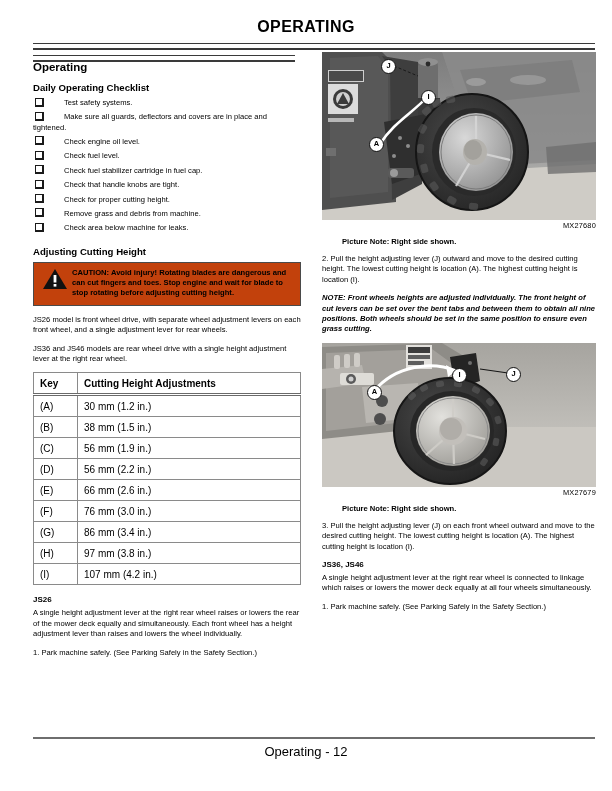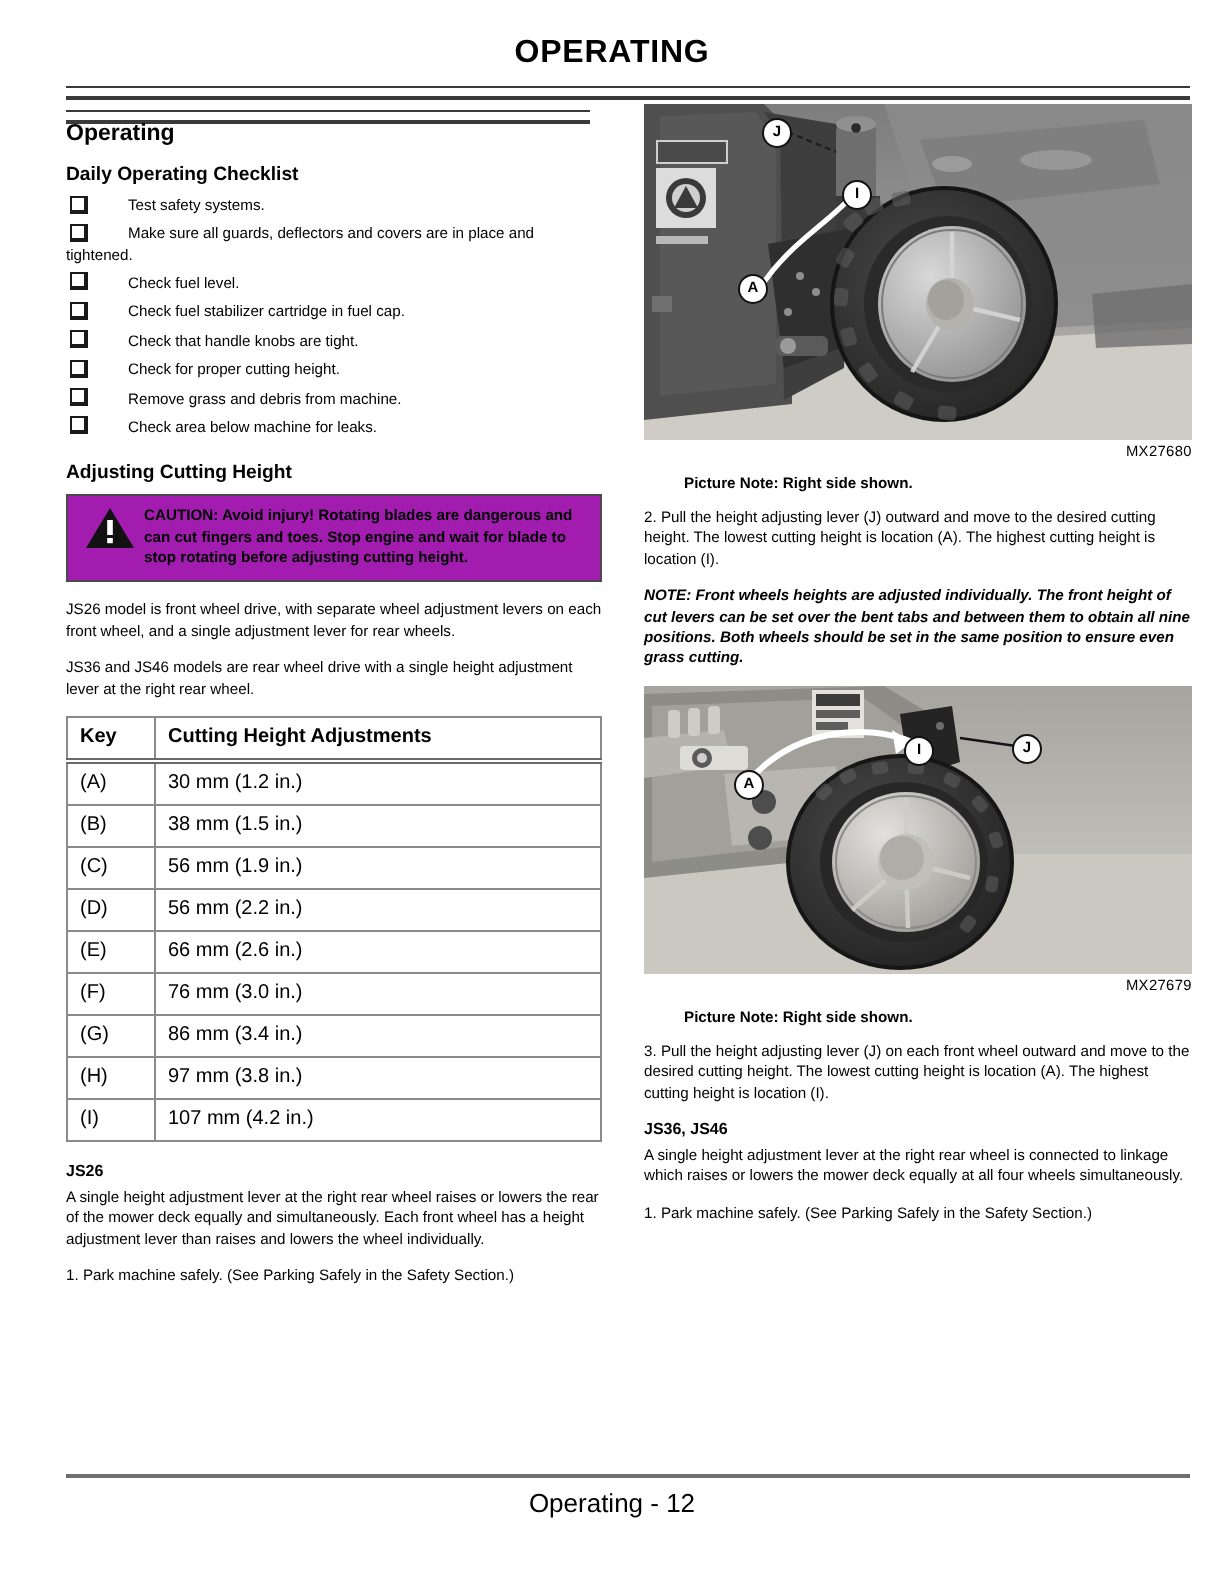--- a/index.html
+++ b/index.html
@@ -107,21 +107,21 @@
     vertical-align: middle;
     margin-right: 20px;
     margin-left: 2px;
     position: relative;
     top: -1px;
   }
 
   
   .caution {
     border: 1px solid #4a4a4a;
-    background: #a21caf;
+    background: #c2410c;
     padding: 5px 6px 6px 6px;
     margin: 0 0 9px 0;
     font-size: 7.6px;
     line-height: 10.4px;
     font-weight: bold;
   }
   .caution .tri {
     float: left;
     width: 26px;
     height: 22px;
@@ -218,20 +218,21 @@
 
   <div class="col-left">
 
     <h2 class="sec">Operating</h2>
 
     <h3 class="sub">Daily Operating Checklist</h3>
 
     <ul class="checklist" id="checklist">
         <li><span class="cbox"></span><span>Test safety systems.</span></li>
         <li><span class="cbox"></span><span>Make sure all guards, deflectors and covers are in place and tightened.</span></li>
+        <li><span class="cbox"></span><span>Check engine oil level.</span></li>
         <li><span class="cbox"></span><span>Check fuel level.</span></li>
         <li><span class="cbox"></span><span>Check fuel stabilizer cartridge in fuel cap.</span></li>
         <li><span class="cbox"></span><span>Check that handle knobs are tight.</span></li>
         <li><span class="cbox"></span><span>Check for proper cutting height.</span></li>
         <li><span class="cbox"></span><span>Remove grass and debris from machine.</span></li>
         <li><span class="cbox"></span><span>Check area below machine for leaks.</span></li>
       </ul>
 
     <h3 class="sub">Adjusting Cutting Height</h3>
 

